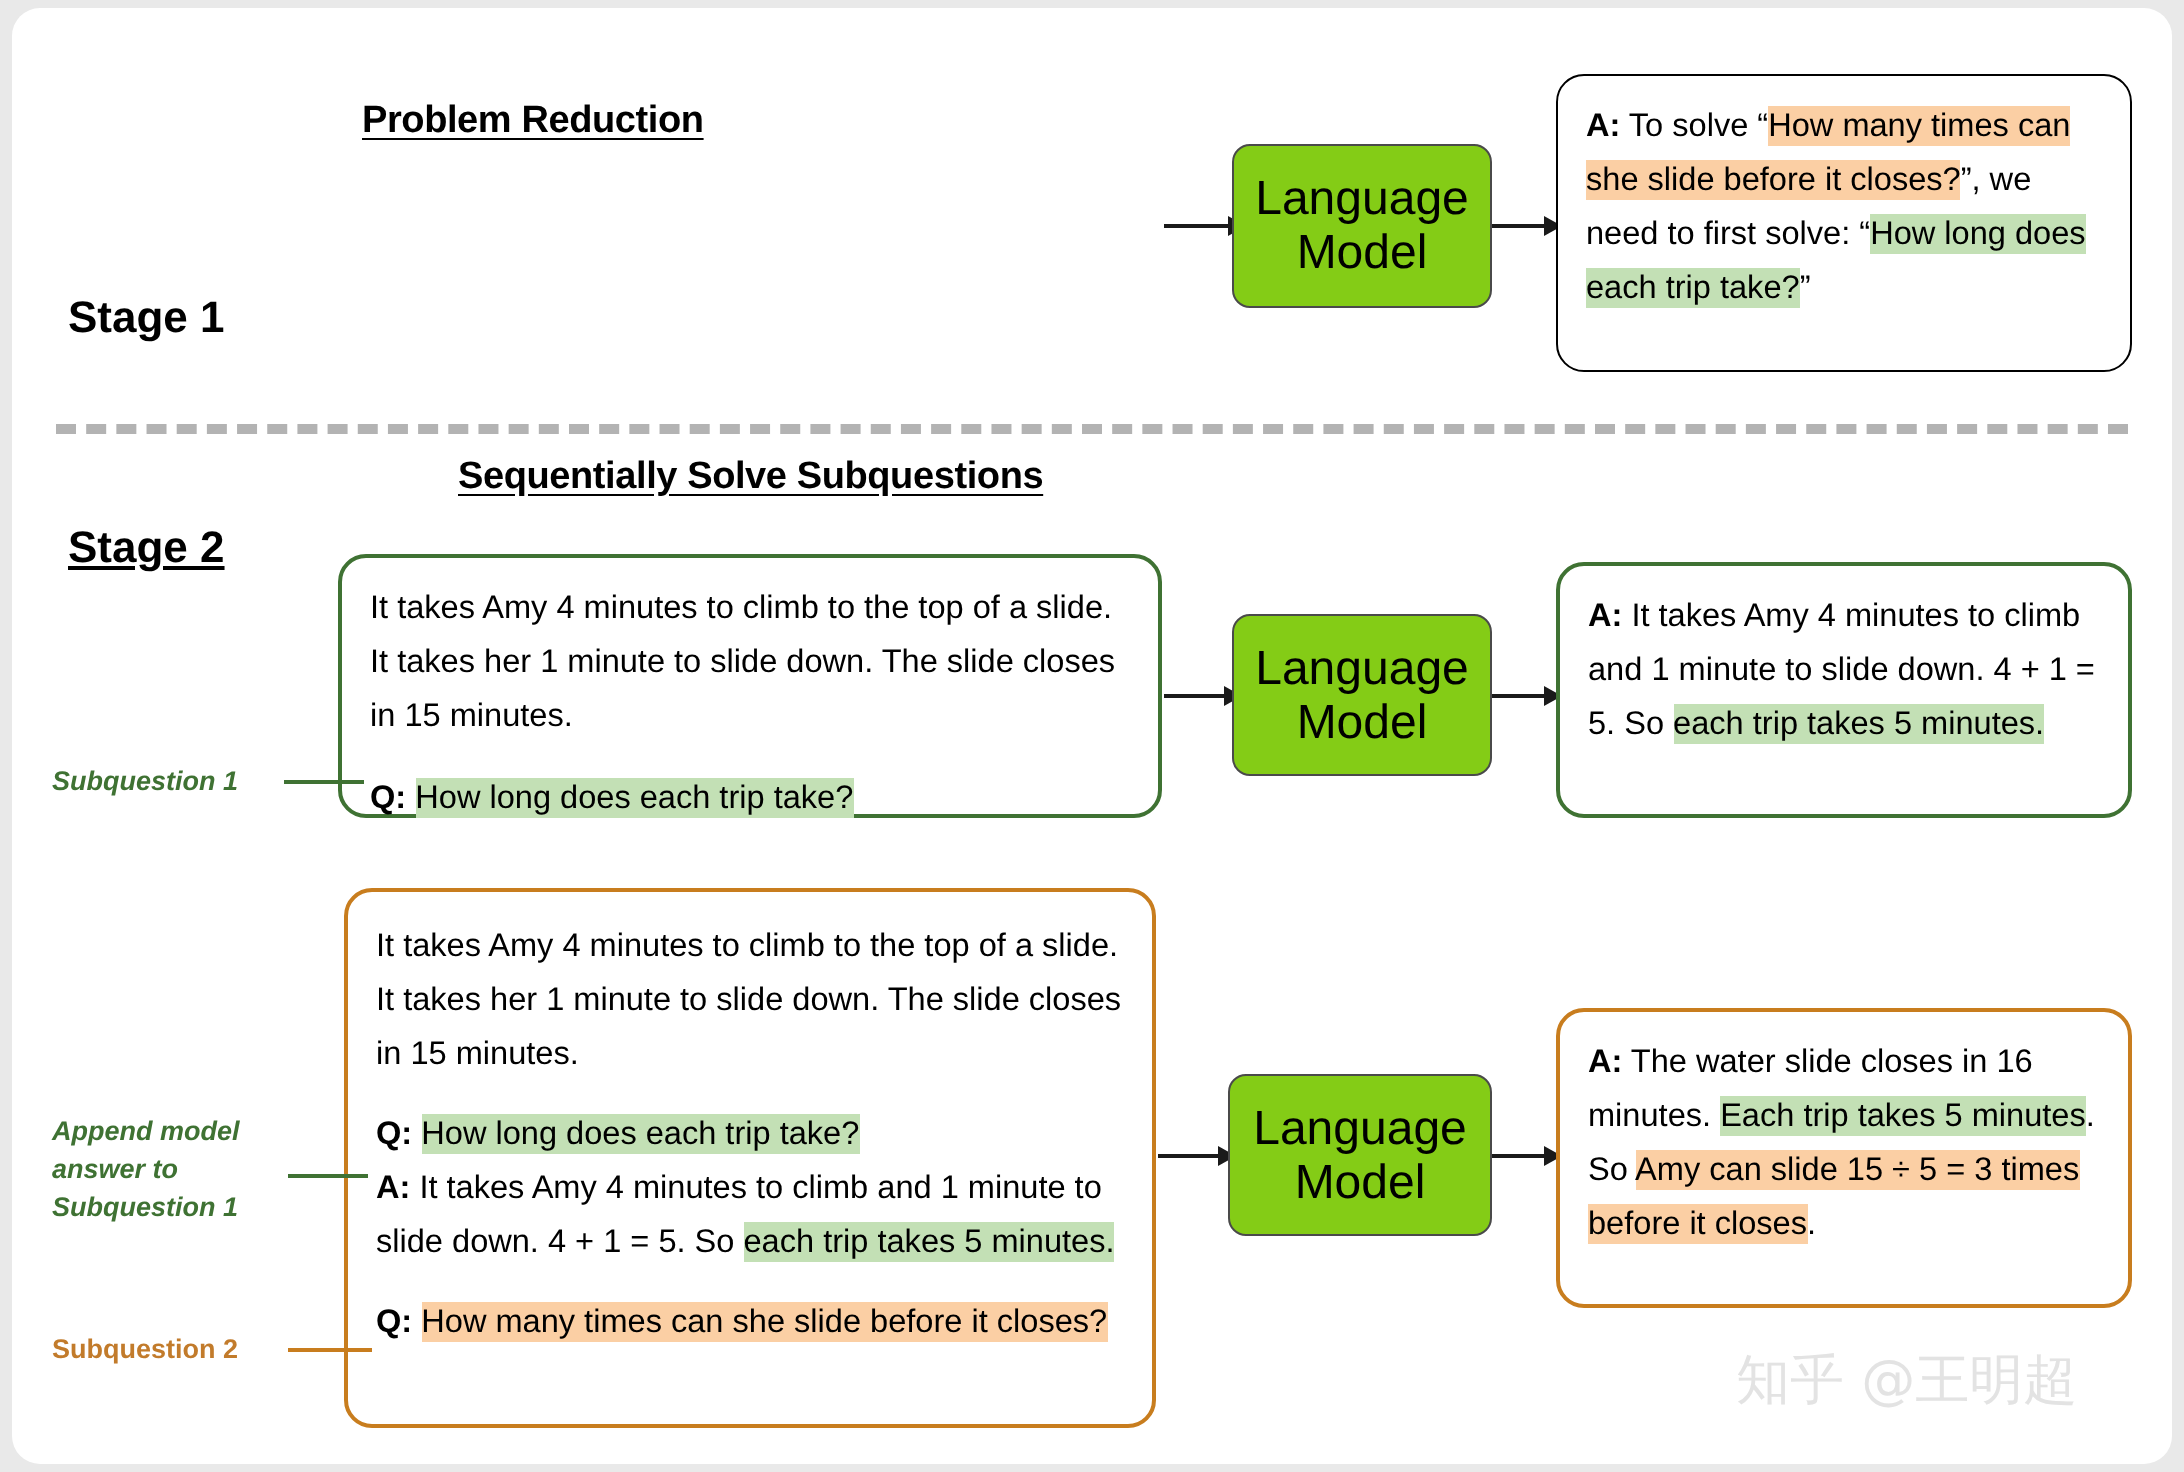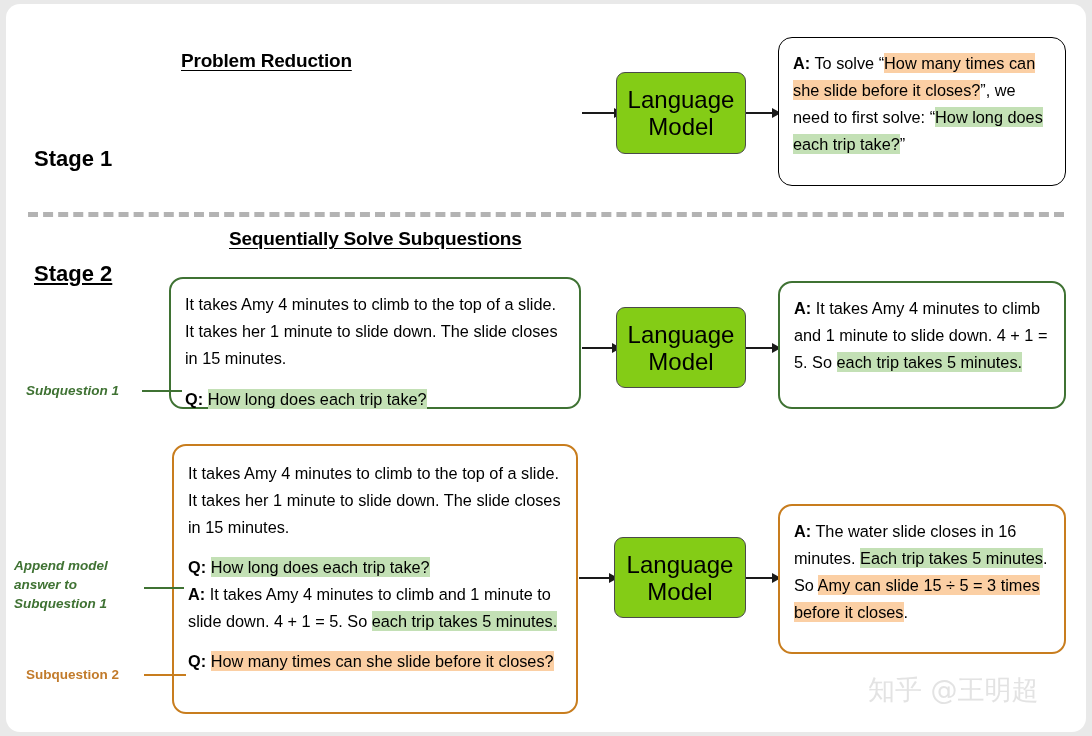--- a/index.html
+++ b/index.html
@@ -160,21 +160,21 @@
   <div class="abs tbox green" style="left:772px; top:277px; width:288px; height:128px;">
     <p><span class="lbl">A:</span><span> It takes Amy 4 minutes to climb and 1 minute to slide down. 4 + 1 = 5. So </span><mark class="g">each trip takes 5 minutes.</mark></p>
   </div>
 
   <div class="abs tbox orange" style="left:166px; top:440px; width:406px; height:270px; padding-top:14px;">
     <p>It takes Amy 4 minutes to climb to the top of a slide. It takes her 1 minute to slide down. The slide closes in 15 minutes.</p>
     <p style="margin-top:13px;"><span class="lbl">Q:</span><span>&nbsp;</span><mark class="g">How long does each trip take?</mark><br><span class="lbl">A:</span><span> It takes Amy 4 minutes to climb and 1 minute to slide down. 4 + 1 = 5. So </span><mark class="g">each trip takes 5 minutes.</mark></p>
     <p style="margin-top:13px;"><span class="lbl">Q:</span><span>&nbsp;</span><mark class="o">How many times can she slide before it closes?</mark></p>
   </div>
 
-  <div class="abs side-label green" style="left:8px; top:552px; white-space:normal; width:120px; line-height:19px;">Append model answer to Subquestion 1</div>
+  <div class="abs side-label green" style="left:20px; top:552px; white-space:normal; width:120px; line-height:19px;">Append model answer to Subquestion 1</div>
   <div class="abs tick-green" style="left:138px; top:583px; width:40px;"></div>
 
   <div class="abs side-label orange" style="left:20px; top:662px;">Subquestion 2</div>
   <div class="abs tick-orange" style="left:138px; top:670px; width:42px;"></div>
 
   <div class="abs hline" style="left:573px; top:573px; width:38px;"></div>
   <div class="abs arrowhead" style="left:603px; top:569px;"></div>
 
   <div class="abs lmbox" style="left:608px; top:533px; width:132px; height:81px;">
     <span>Language Model</span>

